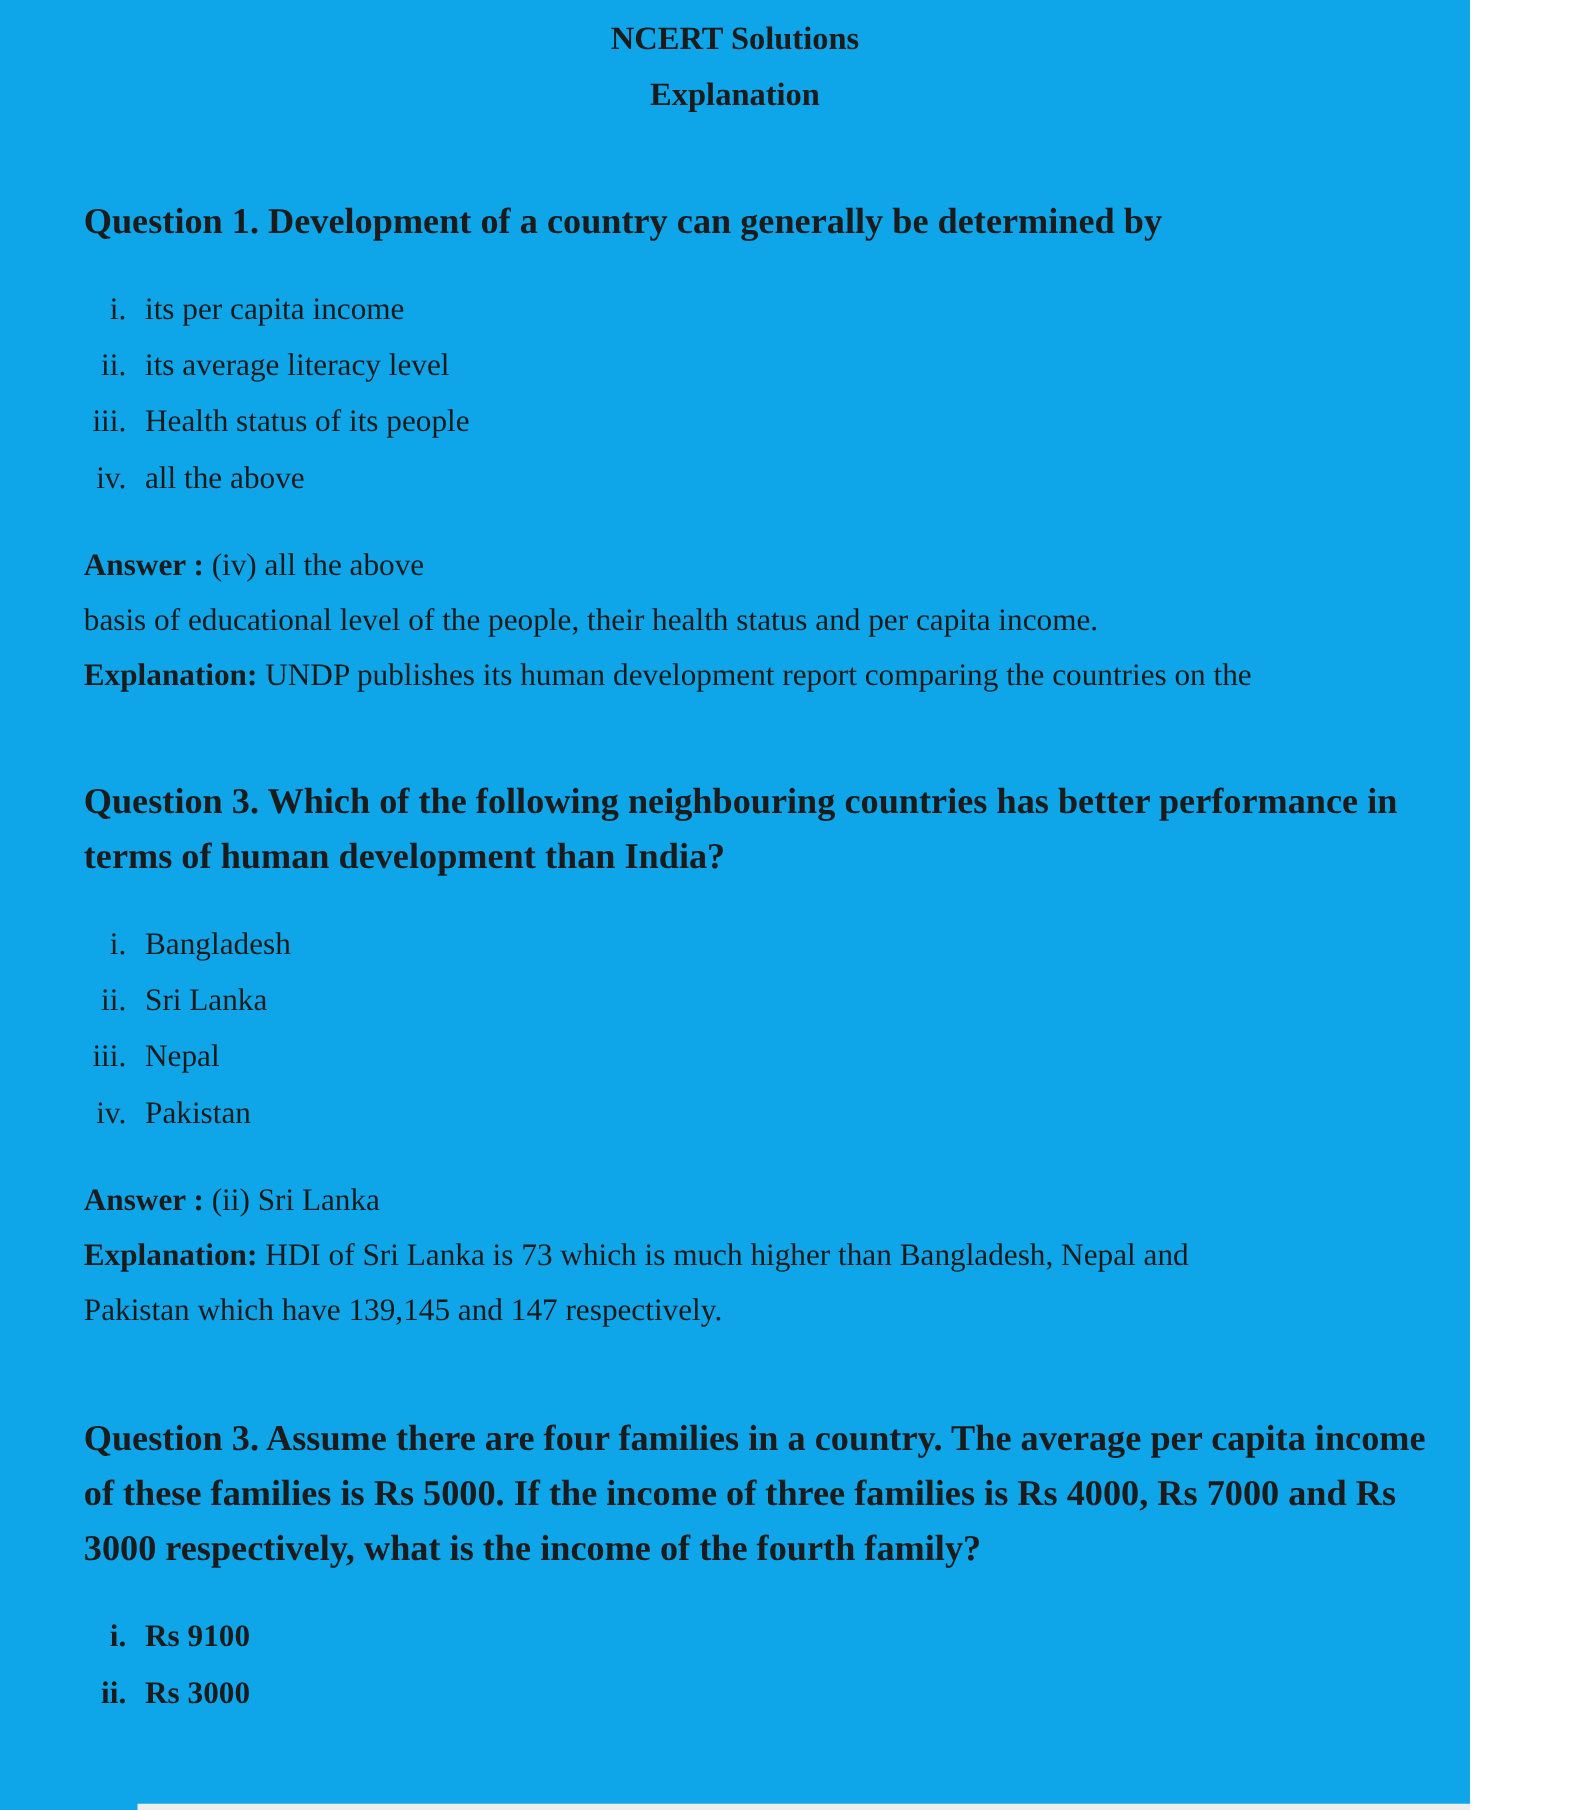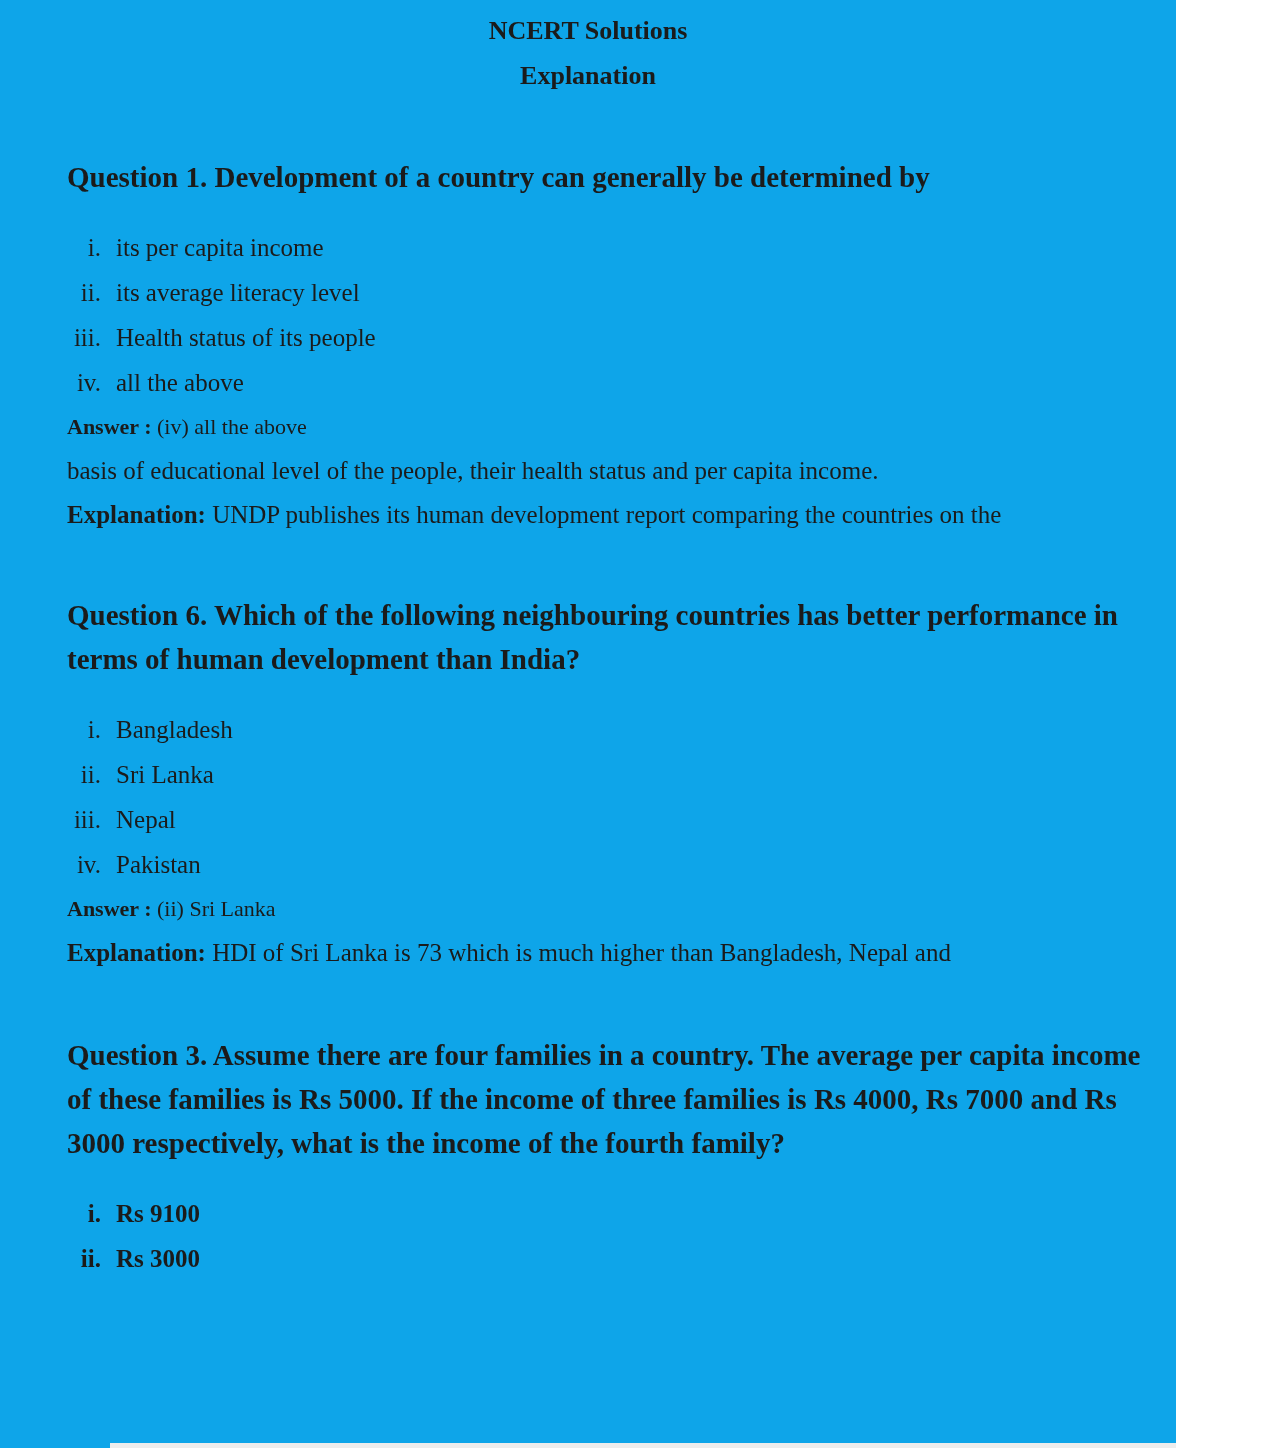--- a/index.html
+++ b/index.html
@@ -34,21 +34,22 @@
   }
   .option .numeral {
     width: 44px;
     min-width: 44px;
     text-align: right;
     margin-left: -10px;
   }
   .option .opt-text { margin-left: 15px; text-align: right; }
   .options.bold .option { font-weight: bold; }
   .answer-line {
-    font-size: 22px;
+    margin-top: 26px;
+    font-size: 25px;
     line-height: 44px;
     white-space: nowrap;
   }
   .expl-line {
     font-size: 25px;
     line-height: 44px;
     white-space: nowrap;
   }
   .b { font-weight: bold; }
   .scan-strip {
@@ -97,21 +98,21 @@
         <span>(iv) all the above</span>
       </div>
       <div class="expl-line">basis of educational level of the people, their health status and per capita income.</div>
       <div class="expl-line">
         <span class="b">Explanation:</span>
         <span>UNDP publishes its human development report comparing the countries on the</span>
       </div>
     </div>
 
     <div class="question q2">
-      <div class="q-heading-line">Question 6. Which of the following neighbouring countries has better performance in</div>
+      <div class="q-heading-line">Question 3. Which of the following neighbouring countries has better performance in</div>
       <div class="q-heading-line">terms of human development than India?</div>
       <div class="options">
         <div class="option">
           <span class="numeral">i.</span>
           <span class="opt-text">Bangladesh</span>
         </div>
         <div class="option">
           <span class="numeral">ii.</span>
           <span class="opt-text">Sri Lanka</span>
         </div>
@@ -125,20 +126,21 @@
         </div>
       </div>
       <div class="answer-line">
         <span class="b">Answer :</span>
         <span>(ii) Sri Lanka</span>
       </div>
       <div class="expl-line">
         <span class="b">Explanation:</span>
         <span>HDI of Sri Lanka is 73 which is much higher than Bangladesh, Nepal and</span>
       </div>
+      <div class="expl-line">Pakistan which have 139,145 and 147 respectively.</div>
     </div>
 
     <div class="question q3">
       <div class="q-heading-line">Question 3. Assume there are four families in a country. The average per capita income</div>
       <div class="q-heading-line">of these families is Rs 5000. If the income of three families is Rs 4000, Rs 7000 and Rs</div>
       <div class="q-heading-line">3000 respectively, what is the income of the fourth family?</div>
       <div class="options bold">
         <div class="option">
           <span class="numeral">i.</span>
           <span class="opt-text">Rs 9100</span>

